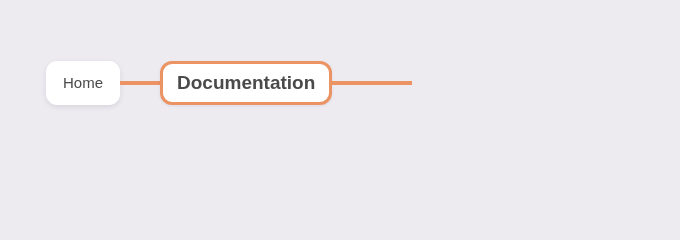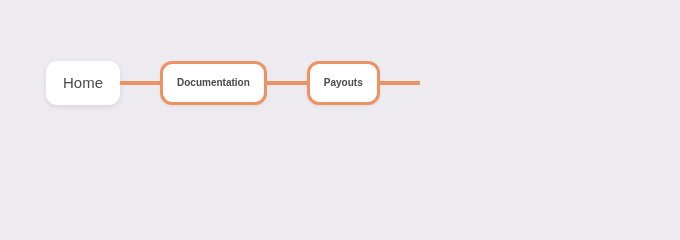--- a/index.html
+++ b/index.html
@@ -49,21 +49,21 @@
     font-size: 15px;
     font-weight: 400;
     box-shadow: 0 2px 5px rgba(80, 70, 100, 0.13);
   }
 
   
   .node.linked {
     border: 3px solid #ec9364;
     border-radius: 12px;
     padding: 0 14px;
-    font-size: 10px;
+    font-size: 19px;
     font-weight: 700;
     box-shadow: 0 1px 3px rgba(80, 70, 100, 0.10);
   }
 
   .connector {
     width: 40px;
     height: 4px;
     background: #ec9364;
     flex: none;
   }
@@ -79,21 +79,18 @@
     </div>
 
     <div class="connector"></div>
 
     <div class="node linked">
       <span>Documentation</span>
     </div>
 
     <div class="connector"></div>
 
-    <div class="node linked">
-      <span>Payouts</span>
-    </div>
 
     <div class="connector"></div>
 
 
   </div>
 </div>
 
 </body></html>

